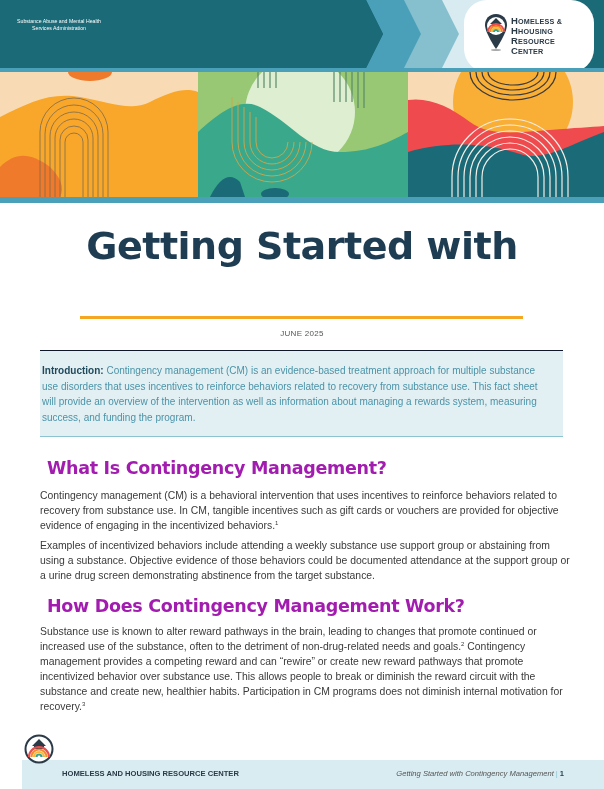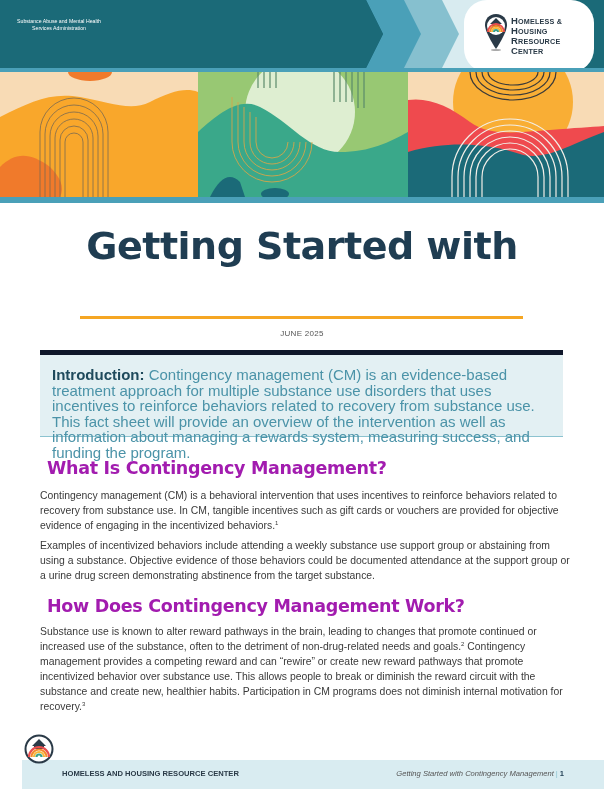--- a/index.html
+++ b/index.html
@@ -20,21 +20,21 @@
 
   
   .art { position: absolute; left: 0; top: 72px; width: 604px; height: 125px; overflow: hidden; }
 
   
   .title { position: absolute; left: 0; top: 228px; width: 604px; text-align: center; font-family: "DejaVu Sans", sans-serif; font-weight: 700; font-size: 38px; line-height: 37px; color: #1f3d52; letter-spacing: -0.5px; }
   .title-rule { position: absolute; left: 80px; top: 316px; width: 443px; height: 3px; background: #f5a623; }
   .date { position: absolute; left: 0; top: 329px; width: 604px; text-align: center; font-size: 8px; color: #555; letter-spacing: 0.3px; }
 
   
-  .intro { position: absolute; left: 40px; top: 350px; width: 523px; height: 87px; background: #e3f0f3; border-top: 5px solid #0f172a; border-bottom: 1px solid #8cc3d0; padding: 12px 14px 0 12px; font-size: 15px; line-height: 15.5px; color: #4b93a8; }
+  .intro { position: absolute; left: 40px; top: 350px; width: 523px; height: 87px; background: #e3f0f3; border-top: 1px solid #0f172a; border-bottom: 1px solid #8cc3d0; padding: 12px 14px 0 2px; font-size: 10px; line-height: 15.5px; color: #4b93a8; }
   .intro strong { color: #1f4a5c; font-weight: 700; }
 
   .h2 { position: absolute; left: 47px; font-family: "DejaVu Sans", sans-serif; font-weight: 700; font-size: 17.5px; color: #a21caf; letter-spacing: -0.3px; }
   .para { position: absolute; left: 40px; width: 530px; font-size: 10.4px; line-height: 15px; color: #3a3a3a; }
   sup { font-size: 6px; vertical-align: super; line-height: 0; }
 
   
   .footer { position: absolute; left: 22px; top: 736px; width: 582px; height: 41px; background: #d9ecf1; margin-top: 24px; }
   .footer-logo { position: absolute; left: 24px; top: 734px; }
   .footer .org { position: absolute; left: 40px; top: 9px; font-size: 7.6px; font-weight: 700; color: #2a3a47; }
@@ -64,22 +64,22 @@
       <circle cx="12" cy="13" r="9" fill="#fff"></circle>
       <polygon points="12,5 18,11 16,11 16,14 8,14 8,11 6,11" fill="#2a3a47"></polygon>
       <path d="M4 19 A8 8 0 0 1 20 19" stroke="#e94e4e" stroke-width="2" fill="none"></path>
       <path d="M6 19 A6 6 0 0 1 18 19" stroke="#f58a2b" stroke-width="2" fill="none"></path>
       <path d="M8 19 A4 4 0 0 1 16 19" stroke="#f5b83b" stroke-width="2" fill="none"></path>
       <path d="M10 19 A2 2 0 0 1 14 19" stroke="#3aa08a" stroke-width="2" fill="none"></path>
       <ellipse cx="12" cy="37" rx="5" ry="1" fill="#aaa"></ellipse>
     </svg>
     <div class="name">
       <div><b>H</b><span>OMELESS &amp;</span></div>
-      <div><b>H</b><span>OUSING</span></div>
-      <div><b>R</b><span>RESOURCE</span></div>
+      <div><b>H</b><span>HOUSING</span></div>
+      <div><b>R</b><span>ESOURCE</span></div>
       <div><b>C</b><span>ENTER</span></div>
     </div>
   </div>
 </div>
 <div class="stripe" style="top:68px;height:4px;"></div>
 
 <svg class="art" width="604" height="125" viewBox="0 0 604 125">
 
   <rect x="0" y="0" width="198" height="125" fill="#f8dbb5"></rect>
   <ellipse cx="90" cy="0" rx="22" ry="9" fill="#f07a2b"></ellipse>

